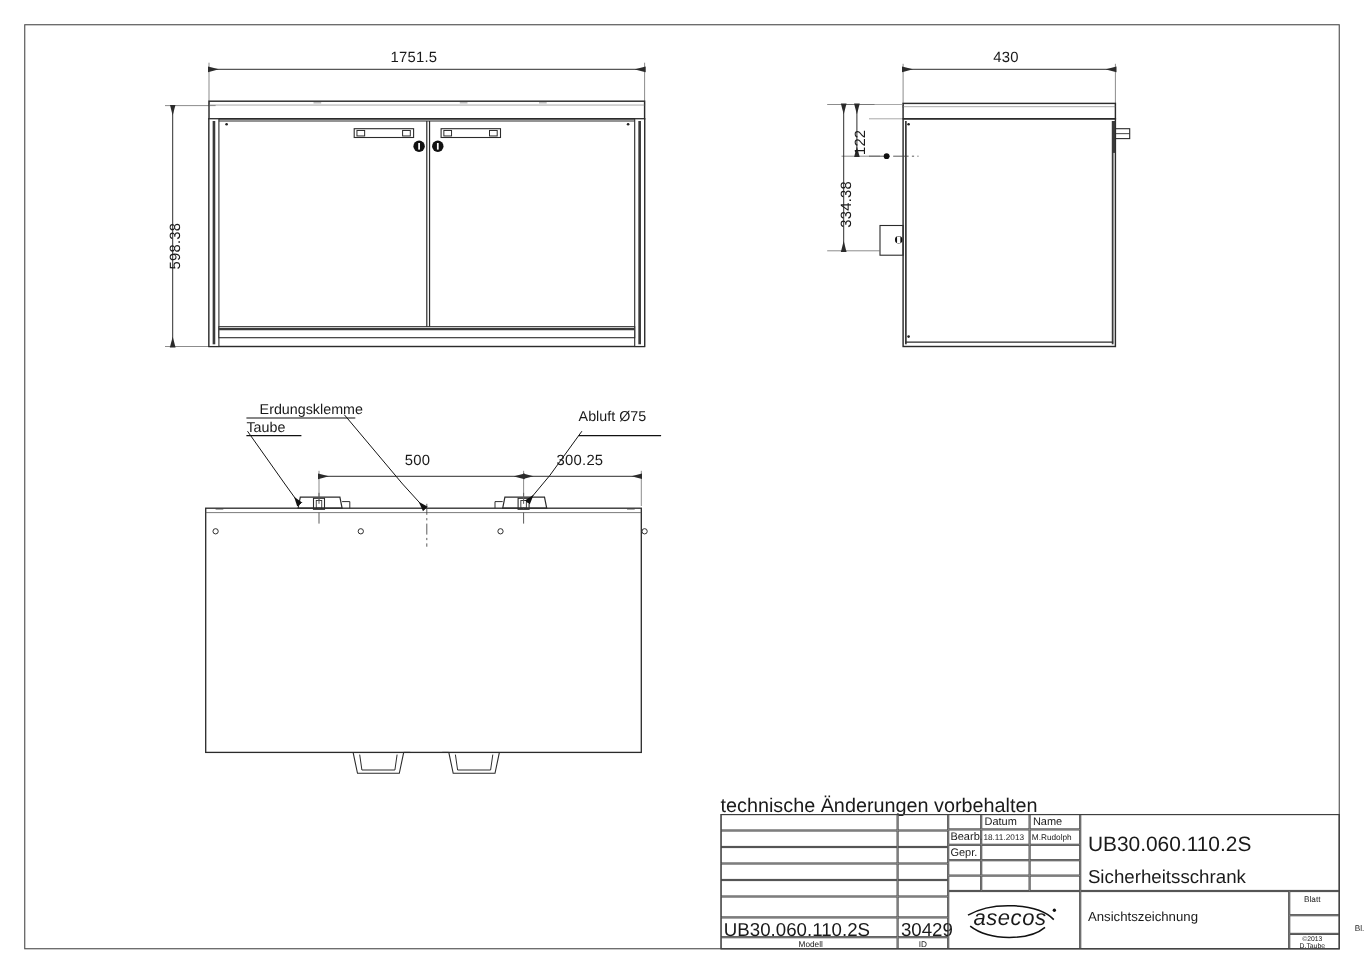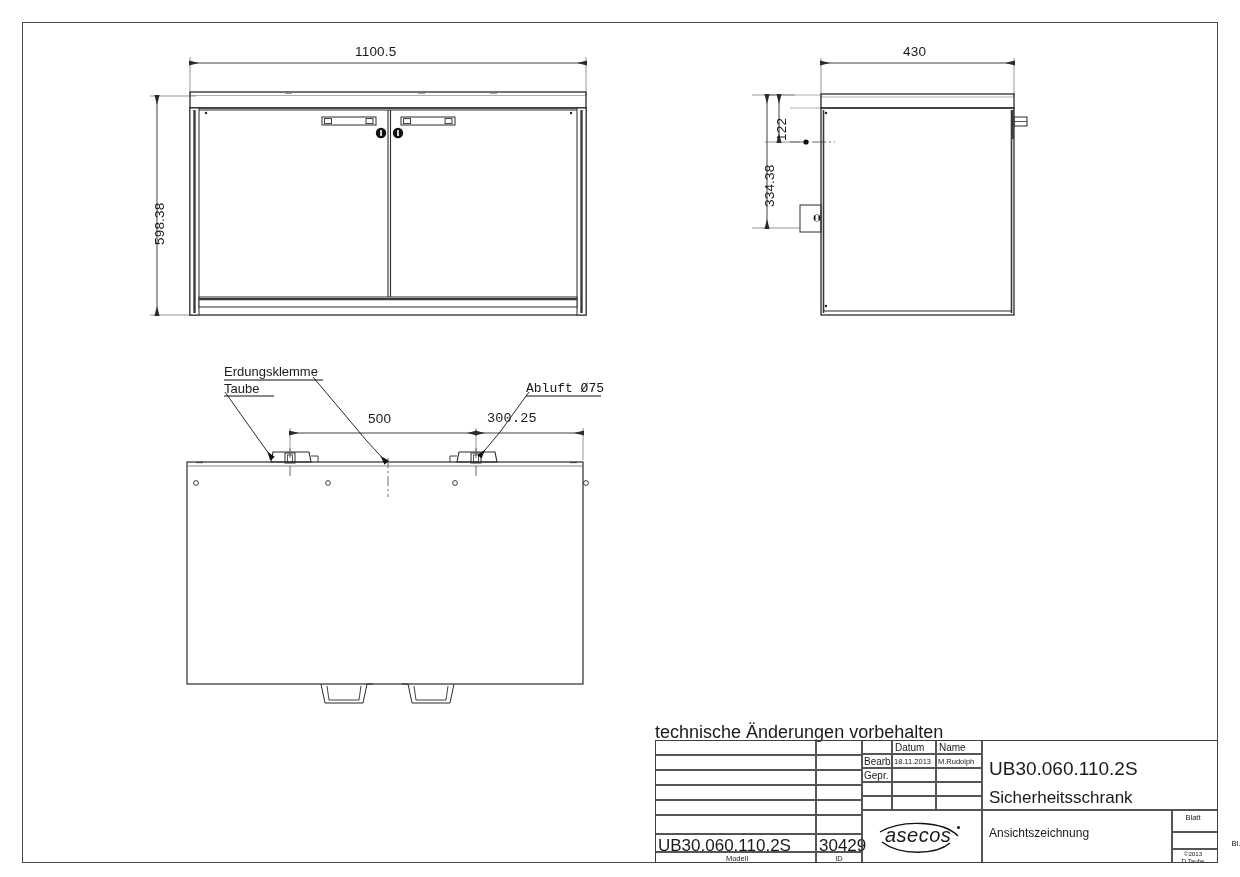--- a/index.html
+++ b/index.html
@@ -223,39 +223,39 @@
       </g>
     </g>
 
     <g stroke="#111" stroke-width="1">
       <line x1="224" y1="380" x2="323" y2="380"></line>
       <line x1="224" y1="396" x2="274" y2="396"></line>
       <line x1="526" y1="396" x2="601" y2="396"></line>
     </g>
   </svg>
 
-  <div class="txt dim" style="left:355px;top:44px;">1100.5</div>
+  <div class="txt dim" style="left:355px;top:44px;">1751.5</div>
 
   <div class="txt dim rot" style="left:152px;top:245px;">598.38</div>
 
   <div class="txt dim" style="left:903px;top:44px;">430</div>
 
   <div class="txt dim rot" style="left:774px;top:141px;">122</div>
 
   <div class="txt dim rot" style="left:762px;top:207px;">334.38</div>
 
   <div class="txt dim" style="left:368px;top:411px;">500</div>
 
-  <div class="txt dim" style="left:487px;top:411px;font-family:Liberation Mono, monospace;">300.25</div>
-
-  <div class="txt lbl" style="left:224px;top:364px;">Erdungsklemme</div>
+  <div class="txt dim" style="left:506px;top:411px;">300.25</div>
+
+  <div class="txt lbl" style="left:236px;top:364px;">Erdungsklemme</div>
 
   <div class="txt lbl" style="left:224px;top:381px;">Taube</div>
 
-  <div class="txt lbl" style="left:526px;top:381px;font-family:Liberation Mono, monospace;">Abluft Ø75</div>
+  <div class="txt lbl" style="left:526px;top:371px;">Abluft Ø75</div>
 
   <div class="txt note" style="left:655px;top:722px;">technische Änderungen vorbehalten</div>
 
   <div class="tb">
 
     <div class="cell" style="left:0;top:0;width:161px;height:15px;"></div>
     <div class="cell" style="left:0;top:15px;width:161px;height:15px;"></div>
     <div class="cell" style="left:0;top:30px;width:161px;height:15px;"></div>
     <div class="cell" style="left:0;top:45px;width:161px;height:15px;"></div>
     <div class="cell" style="left:0;top:60px;width:161px;height:15px;"></div>

